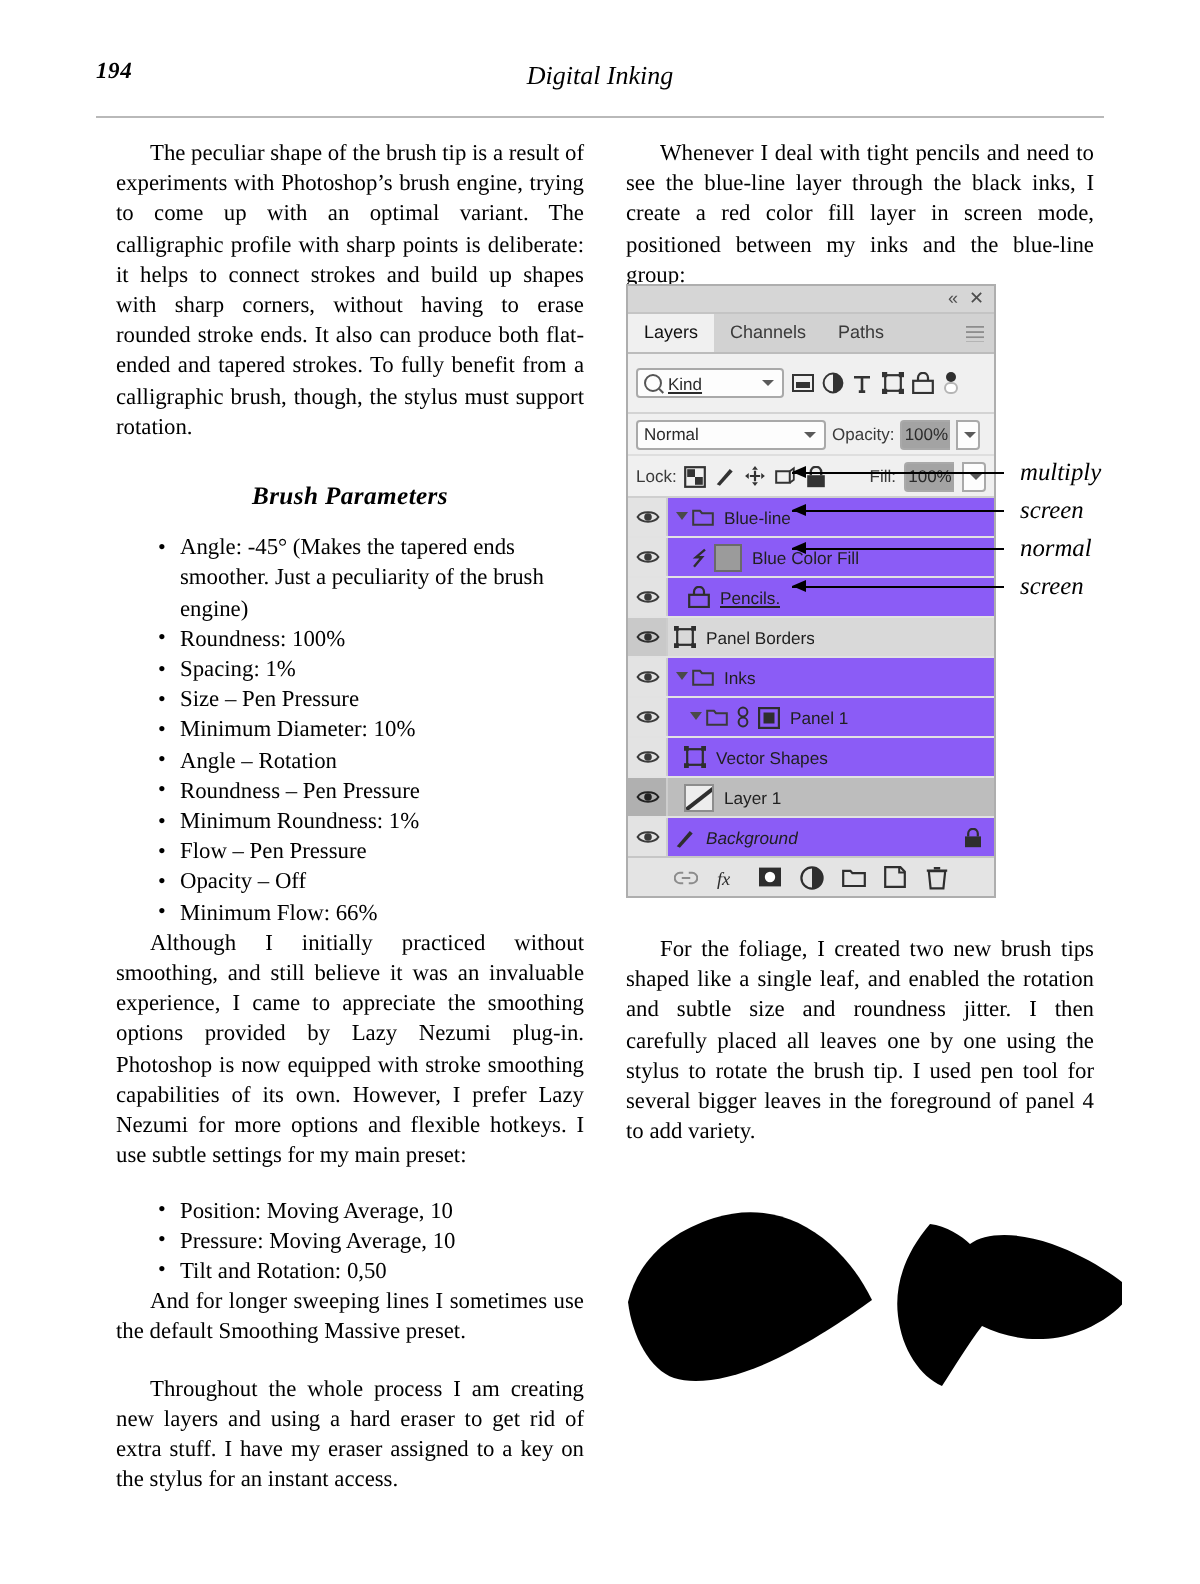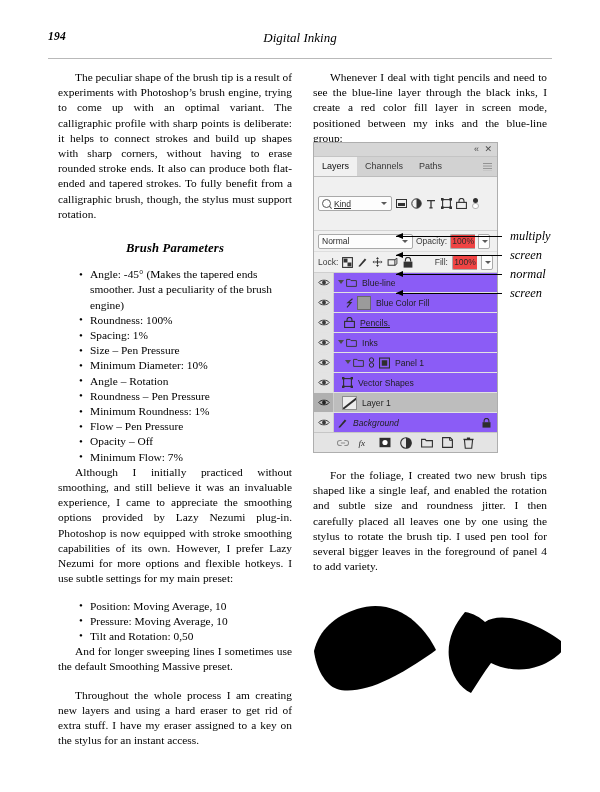--- a/index.html
+++ b/index.html
@@ -152,21 +152,21 @@
     right: 5px; top: 6px;
     width: 9px; height: 8px;
     background:
       linear-gradient(#8d8d8d 1px, transparent 1px) 0 0/9px 2.6px repeat;
   }
 
   .ps-filter {
     height: 21px;
     display: flex;
     align-items: center;
-    padding: 16px 4px;
+    padding: 4px 4px;
     background: #f0f0f0;
     border-bottom: 1px solid #d3d3d3;
     gap: 3px;
     text-decoration: underline;
   }
   .kind-box {
     width: 74px; height: 15px;
     background: #fdfdfd;
     border: 1px solid #a9a9a9;
     border-radius: 2px;
@@ -256,21 +256,21 @@
     position: absolute;
     right: 4px; top: 5px;
     width: 0; height: 0;
     border-left: 3px solid transparent;
     border-right: 3px solid transparent;
     border-top: 3.4px solid #5a5a5a;
   }
   .lbl { font-size: 8.5px; color: #3a3a3a; white-space: nowrap; }
   .num-box {
     width: 25px; height: 15px;
-    background: #ef4444;
+    background: #a3a3a3;
     border: 1px solid #a9a9a9;
     border-right: none;
     border-radius: 2px 0 0 2px;
     font-size: 8.5px;
     display: flex;
     align-items: center;
     justify-content: center;
     box-sizing: border-box;
   }
   .spin {
@@ -475,21 +475,21 @@
       <li>Angle: -45° (Makes the tapered ends smoother. Just a peculiarity of the brush engine)</li>
       <li>Roundness: 100%</li>
       <li>Spacing: 1%</li>
       <li>Size – Pen Pressure</li>
       <li>Minimum Diameter: 10%</li>
       <li>Angle – Rotation</li>
       <li>Roundness – Pen Pressure</li>
       <li>Minimum Roundness: 1%</li>
       <li>Flow – Pen Pressure</li>
       <li>Opacity – Off</li>
-      <li>Minimum Flow: 7%</li>
+      <li>Minimum Flow: 66%</li>
     </ul>
     <p class="after-list">Although I initially practiced without smoothing, and still believe it was an invaluable experience, I came to appreciate the smoothing options provided by Lazy Nezumi plug-in. Photoshop is now equipped with stroke smoothing capabilities of its own. However, I prefer Lazy Nezumi for more options and flexible hotkeys. I use subtle settings for my main preset:</p>
     <ul class="params tight">
       <li>Position: Moving Average, 10</li>
       <li>Pressure: Moving Average, 10</li>
       <li>Tilt and Rotation: 0,50</li>
     </ul>
     <p class="after-list">And for longer sweeping lines I sometimes use the default Smoothing Massive preset.</p>
     <p>Throughout the whole process I am creating new layers and using a hard eraser to get rid of extra stuff. I have my eraser assigned to a key on the stylus for an instant access.</p>
   </div>
@@ -652,20 +652,40 @@
             <svg width="11" height="11" viewBox="0 0 11 11">
                 <rect x="0.6" y="4.4" width="9.8" height="6.1" fill="none" stroke="#2e2e2e" stroke-width="1.1"></rect>
                 <path d="M3 4.4V2.9a2.5 2.5 0 0 1 5 0V4.4" fill="none" stroke="#2e2e2e" stroke-width="1.1"></path>
               </svg>
           </span>
           <span class="lname underline">Pencils.</span>
         </span>
       </div>
 
 
+      <div class="lrow sel-light">
+        <span class="eye-cell">
+          <svg width="12" height="9" viewBox="0 0 12 9">
+              <path d="M0.8 4.5C2.6 1.4 9.4 1.4 11.2 4.5 9.4 7.6 2.6 7.6 0.8 4.5Z" fill="none" stroke="#2e2e2e" stroke-width="1"></path>
+              <circle cx="6" cy="4.5" r="1.9" fill="#2e2e2e"></circle>
+            </svg>
+        </span>
+        <span class="lbody">
+          <span class="mini">
+            <svg width="11" height="11" viewBox="0 0 11 11">
+                <rect x="1.6" y="1.6" width="7.8" height="7.8" fill="none" stroke="#2e2e2e" stroke-width="1.1"></rect>
+                <rect x="0" y="0" width="2.4" height="2.4" fill="#2e2e2e"></rect>
+                <rect x="8.6" y="0" width="2.4" height="2.4" fill="#2e2e2e"></rect>
+                <rect x="0" y="8.6" width="2.4" height="2.4" fill="#2e2e2e"></rect>
+                <rect x="8.6" y="8.6" width="2.4" height="2.4" fill="#2e2e2e"></rect>
+              </svg>
+          </span>
+          <span class="lname">Panel Borders</span>
+        </span>
+      </div>
 
       <div class="lrow">
         <span class="eye-cell">
           <svg width="12" height="9" viewBox="0 0 12 9">
               <path d="M0.8 4.5C2.6 1.4 9.4 1.4 11.2 4.5 9.4 7.6 2.6 7.6 0.8 4.5Z" fill="none" stroke="#3a3a3a" stroke-width="1"></path>
               <circle cx="6" cy="4.5" r="1.9" fill="#3a3a3a"></circle>
             </svg>
         </span>
         <span class="lbody">
           <span class="chev"></span>

